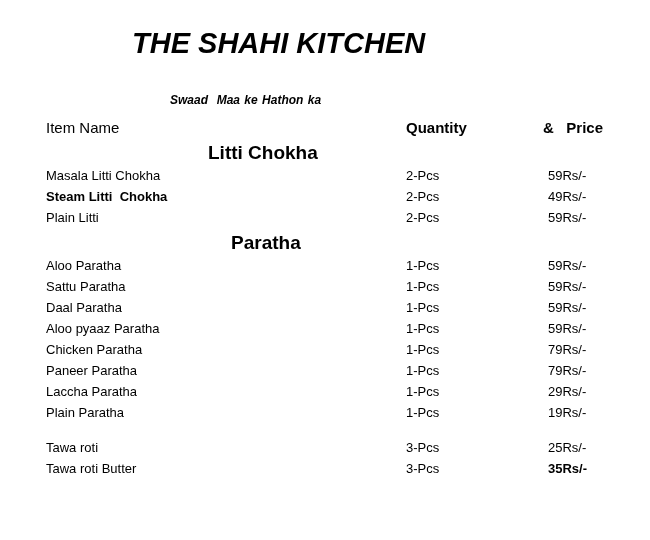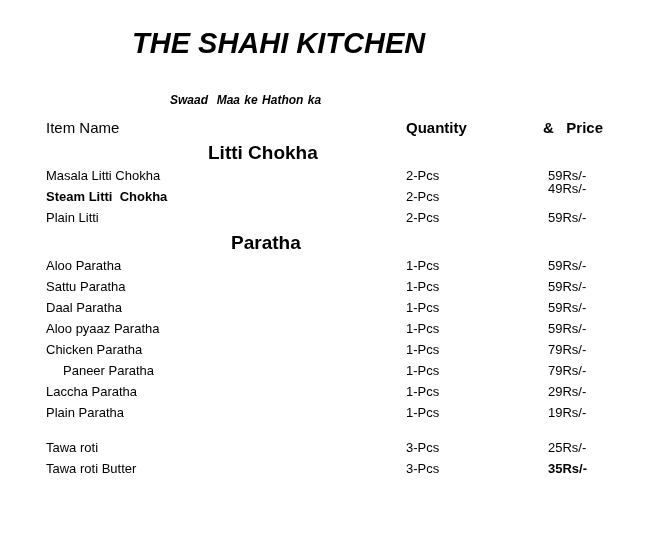--- a/index.html
+++ b/index.html
@@ -28,21 +28,21 @@
   <div class="abs hdr bold" style="left:543px;">&amp;   Price</div>
 
   <div class="abs section" style="left:208px; top:142px;">Litti Chokha</div>
 
   <div class="abs row c-name" style="top:167px;">Masala Litti Chokha</div>
   <div class="abs row c-qty" style="top:167px;">2-Pcs</div>
   <div class="abs row c-price" style="top:167px;">59Rs/-</div>
 
   <div class="abs row c-name" style="top:188px;font-weight:bold;">Steam Litti  Chokha</div>
   <div class="abs row c-qty" style="top:188px;">2-Pcs</div>
-  <div class="abs row c-price" style="top:180px;">49Rs/-</div>
+  <div class="abs row c-price" style="top:188px;">49Rs/-</div>
 
   <div class="abs row c-name" style="top:209px;">Plain Litti</div>
   <div class="abs row c-qty" style="top:209px;">2-Pcs</div>
   <div class="abs row c-price" style="top:209px;">59Rs/-</div>
 
   <div class="abs section" style="left:231px; top:232px;">Paratha</div>
 
   <div class="abs row c-name" style="top:257px;">Aloo Paratha</div>
   <div class="abs row c-qty" style="top:257px;">1-Pcs</div>
   <div class="abs row c-price" style="top:257px;">59Rs/-</div>
@@ -56,21 +56,21 @@
   <div class="abs row c-price" style="top:299px;">59Rs/-</div>
 
   <div class="abs row c-name" style="top:320px;">Aloo pyaaz Paratha</div>
   <div class="abs row c-qty" style="top:320px;">1-Pcs</div>
   <div class="abs row c-price" style="top:320px;">59Rs/-</div>
 
   <div class="abs row c-name" style="top:341px;">Chicken Paratha</div>
   <div class="abs row c-qty" style="top:341px;">1-Pcs</div>
   <div class="abs row c-price" style="top:341px;">79Rs/-</div>
 
-  <div class="abs row c-name" style="top:362px;margin-left:17px;">Paneer Paratha</div>
+  <div class="abs row c-name" style="top:362px;">Paneer Paratha</div>
   <div class="abs row c-qty" style="top:362px;">1-Pcs</div>
   <div class="abs row c-price" style="top:362px;">79Rs/-</div>
 
   <div class="abs row c-name" style="top:383px;">Laccha Paratha</div>
   <div class="abs row c-qty" style="top:383px;">1-Pcs</div>
   <div class="abs row c-price" style="top:383px;">29Rs/-</div>
 
   <div class="abs row c-name" style="top:404px;">Plain Paratha</div>
   <div class="abs row c-qty" style="top:404px;">1-Pcs</div>
   <div class="abs row c-price" style="top:404px;">19Rs/-</div>

